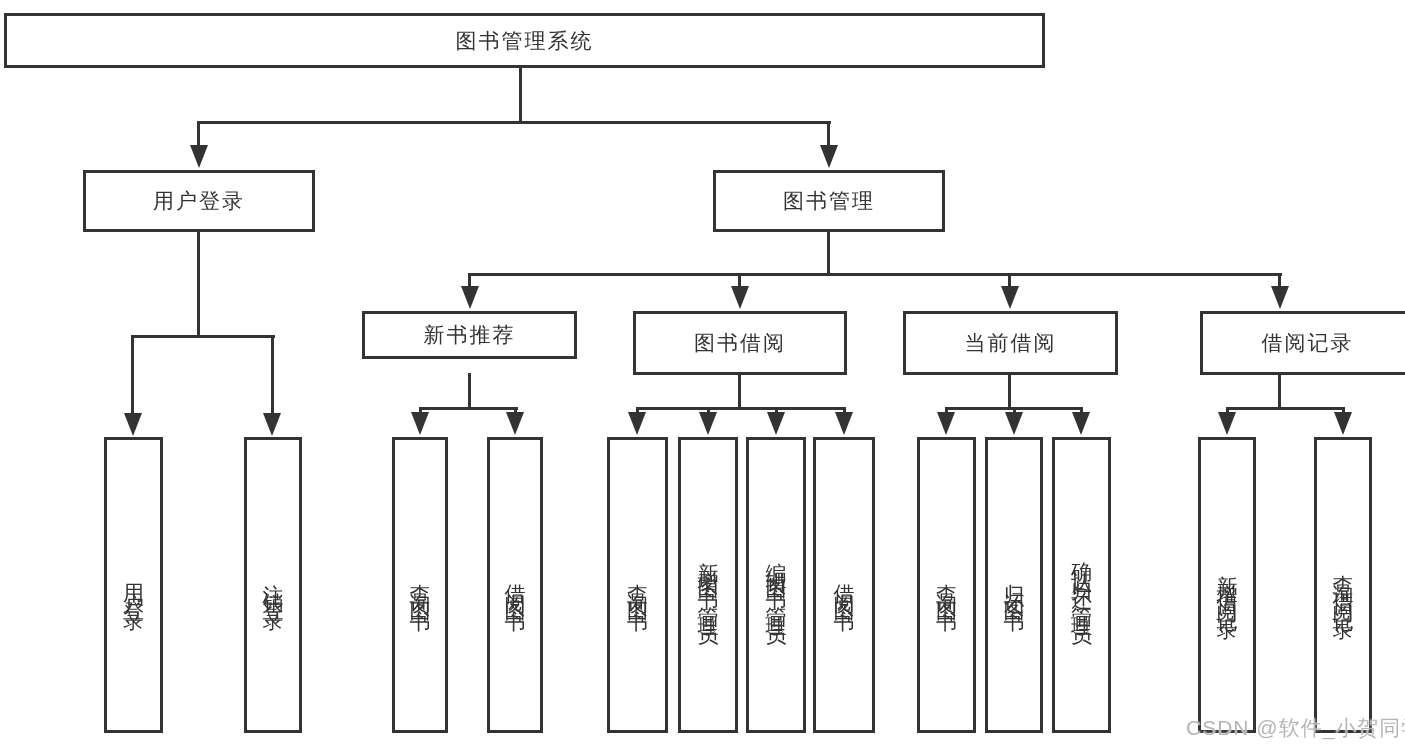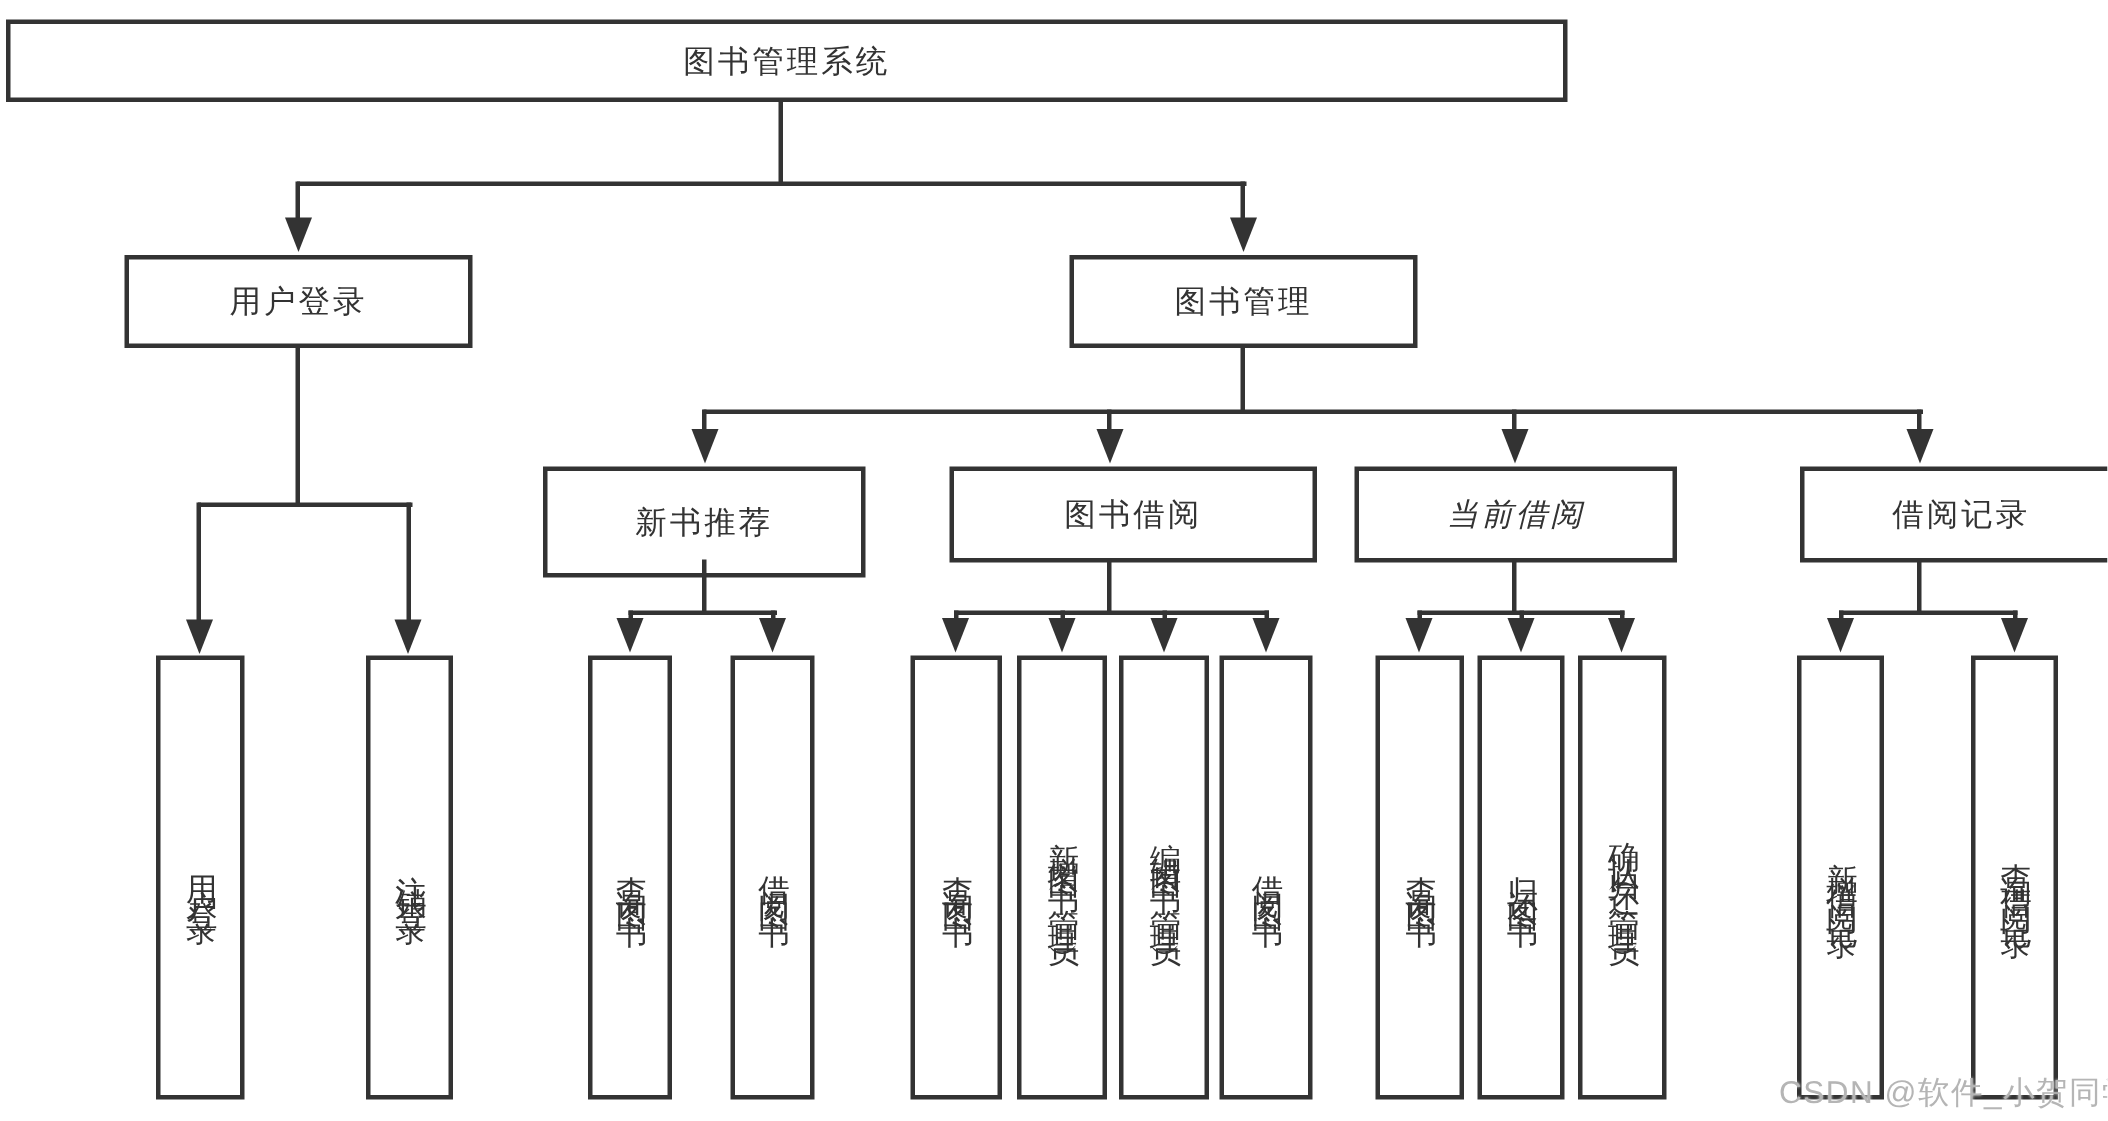--- a/index.html
+++ b/index.html
@@ -115,27 +115,27 @@
 
   <div class="vline" style="left:468px; top:273px; height:16px;"></div>
   <div class="arrow" style="left:461px; top:286px;"></div>
   <div class="vline" style="left:738px; top:273px; height:16px;"></div>
   <div class="arrow" style="left:731px; top:286px;"></div>
   <div class="vline" style="left:1008px; top:273px; height:16px;"></div>
   <div class="arrow" style="left:1001px; top:286px;"></div>
   <div class="vline" style="left:1278px; top:273px; height:16px;"></div>
   <div class="arrow" style="left:1271px; top:286px;"></div>
 
-  <div class="node" style="left:362px; top:311px; width:215px; height:74px;">
+  <div class="node" style="left:362px; top:311px; width:215px; height:48px;">
     <span class="lbl">新书推荐</span>
   </div>
-  <div class="node" style="left:633px; top:311px; width:245px; height:64px;justify-content:center;">
+  <div class="node" style="left:633px; top:311px; width:214px; height:64px;justify-content:center;">
     <span class="lbl">图书借阅</span>
   </div>
-  <div class="node" style="left:903px; top:311px; width:215px; height:64px;font-style:italic;">
+  <div class="node" style="left:903px; top:311px; width:215px; height:64px;">
     <span class="lbl">当前借阅</span>
   </div>
   <div class="node" style="left:1173px; top:311px; width:215px; height:64px;margin-left:27px;">
     <span class="lbl">借阅记录</span>
   </div>
 
   <div class="vline" style="left:468px; top:373px; height:37px;"></div>
   <div class="vline" style="left:738px; top:373px; height:37px;"></div>
   <div class="vline" style="left:1008px; top:373px; height:37px;"></div>
   <div class="vline" style="left:1278px; top:373px; height:37px;"></div>

